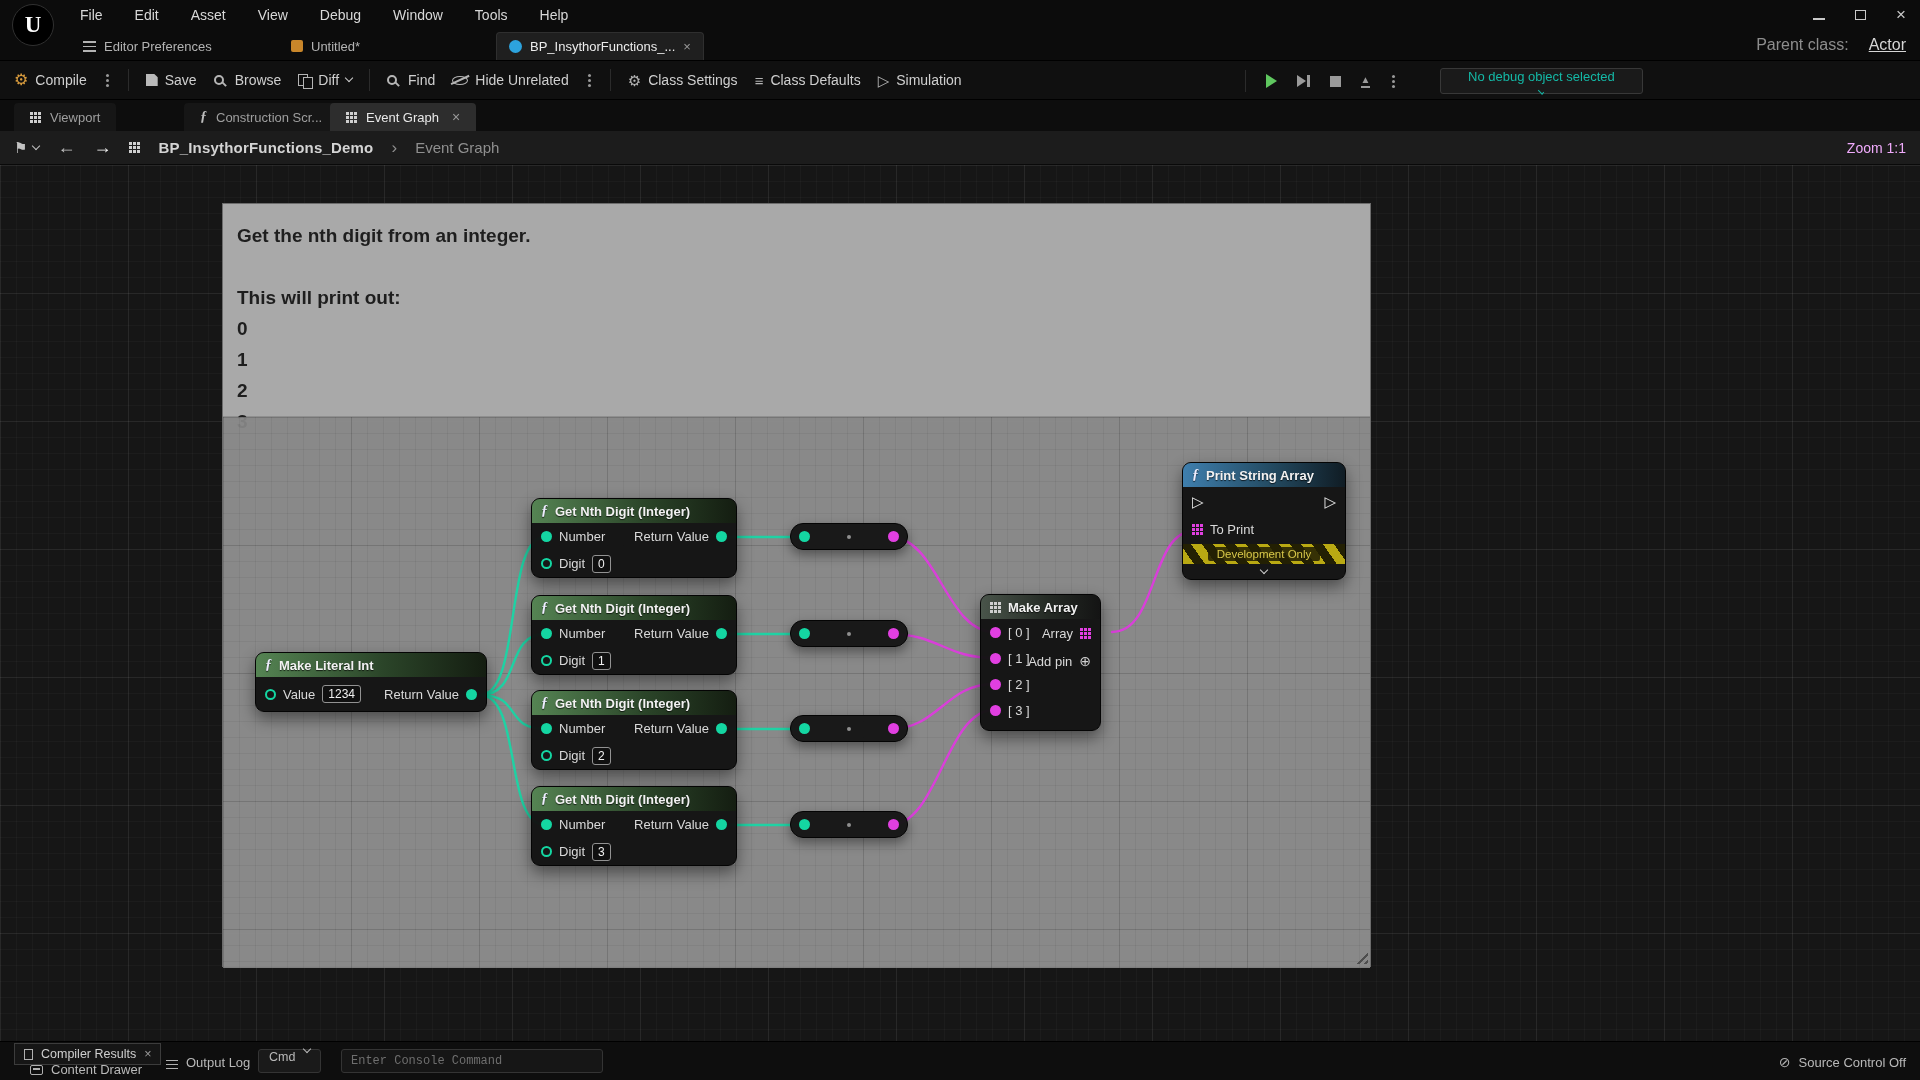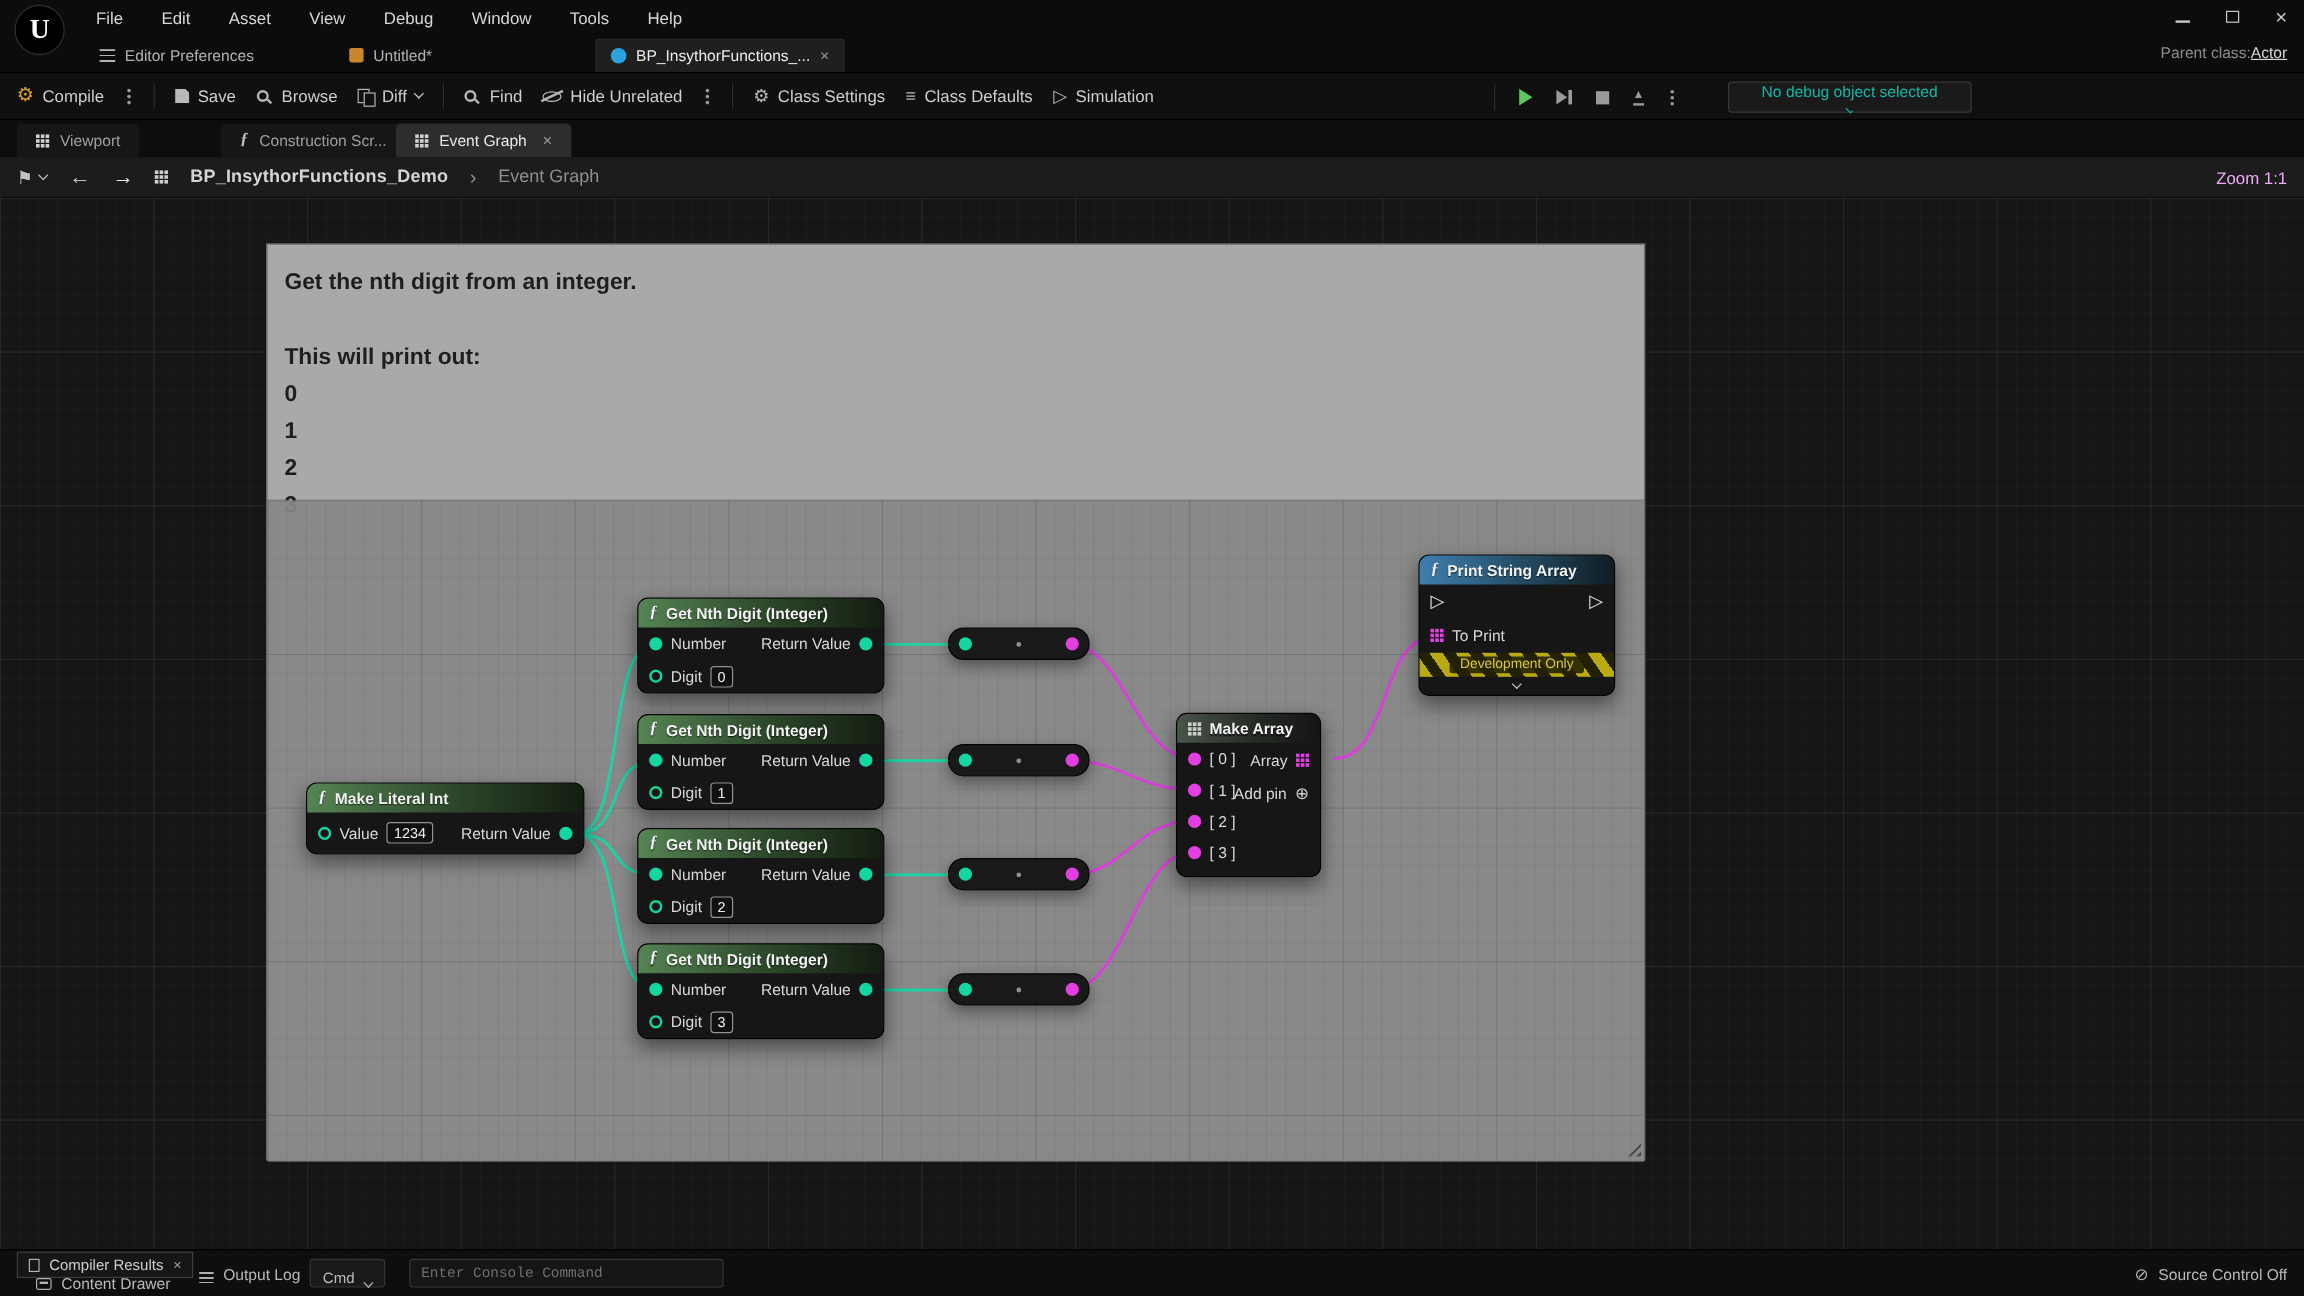--- a/index.html
+++ b/index.html
@@ -16,21 +16,21 @@
   .ue-logo { position:absolute; left:12px; top:4px; width:42px; height:42px; border-radius:50%;
     background:#000; border:1px solid #303030; z-index:40; display:flex; align-items:center; justify-content:center;
     color:#fff; font-family:"Liberation Serif", serif; font-weight:bold; font-size:23px;}
 
   
   .tabbar { position:absolute; top:29px; left:0; right:0; height:31px; background:#0c0c0c; z-index:15;}
   .doctab { position:absolute; top:3px; height:28px; display:flex; align-items:center; gap:8px;
     padding:0 12px; font-size:13px; color:#b3b3b3; }
   .doctab.active { background:#1f1f1f; border:1px solid #2f2f2f; border-bottom:none;
     border-radius:4px 4px 0 0; color:#ececec; }
-  .parent-class { position:absolute; right:14px; top:7px; font-size:13px; color:#8d8d8d; display:flex; gap:0;margin-left:40px;}
+  .parent-class { position:absolute; right:14px; top:7px; font-size:16px; color:#8d8d8d; display:flex; gap:20px;margin-left:40px;}
   .parent-class b { color:#d6d6d6; font-weight:normal; text-decoration:underline; }
   .i-sliders { width:13px; height:11px; background:repeating-linear-gradient(to bottom, currentColor 0 1.5px, transparent 1.5px 4.5px); display:inline-block;}
   .i-orange-sq { width:12px; height:12px; background:#c8862a; border-radius:2px; display:inline-block;}
   .i-blue-dot { width:13px; height:13px; background:#2da3dd; border-radius:50%; display:inline-block;}
 
   
   .toolbar { position:absolute; top:60px; left:0; right:0; height:40px; background:#101010;
     border-top:1px solid #000; border-bottom:1px solid #000; display:flex; align-items:center;
     padding:0 14px; gap:17px; font-size:14px; color:#cfcfcf; z-index:15;}
   .tbtn { display:flex; align-items:center; gap:7px; white-space:nowrap; }
@@ -158,21 +158,21 @@
     border-top:1px solid #000; font-size:13px; color:#b9b9b9; z-index:20;}
   .compiler-tab { position:absolute; left:14px; top:1px; height:22px; background:#161616;
     border:1px solid #3c3c3c; display:flex; align-items:center; gap:8px; padding:0 9px;
     font-size:12.5px; color:#cfcfcf; z-index:4;}
   .i-doc { width:9px; height:11px; border:1.5px solid #b0b0b0; display:inline-block;}
   .sb-item { position:absolute; display:flex; align-items:center; gap:8px; }
   .i-drawer { width:13px; height:10px; border:1.5px solid #b0b0b0; border-radius:2px; position:relative; display:inline-block;}
   .i-drawer::after { content:''; position:absolute; left:2px; right:2px; top:2.5px; height:1.5px; background:#b0b0b0;}
   .i-lines { width:12px; height:10px; background:repeating-linear-gradient(to bottom,#b0b0b0 0 1.5px, transparent 1.5px 4px); display:inline-block;}
   .sb-cmdbox { position:absolute; left:258px; bottom:7px; height:24px; background:#1a1a1a;
-    border:1px solid #343434; border-radius:3px; display:flex; align-items:flex-end; gap:9px;
+    border:1px solid #343434; border-radius:3px; display:flex; align-items:flex-start; gap:9px;
     padding:0 10px; font-size:12.5px; }
   .sb-console { position:absolute; left:341px; bottom:7px; width:262px; height:24px; background:#161616;
     border:1px solid #343434; border-radius:3px; color:#8f8f8f; padding:0 9px;
     font-family:"Liberation Mono", monospace; font-size:12px; outline:none;}
   .sb-console::placeholder { color:#6f6f6f; }
 </style>
 </head>
 <body>
 
 <div class="ue-logo">U</div>

